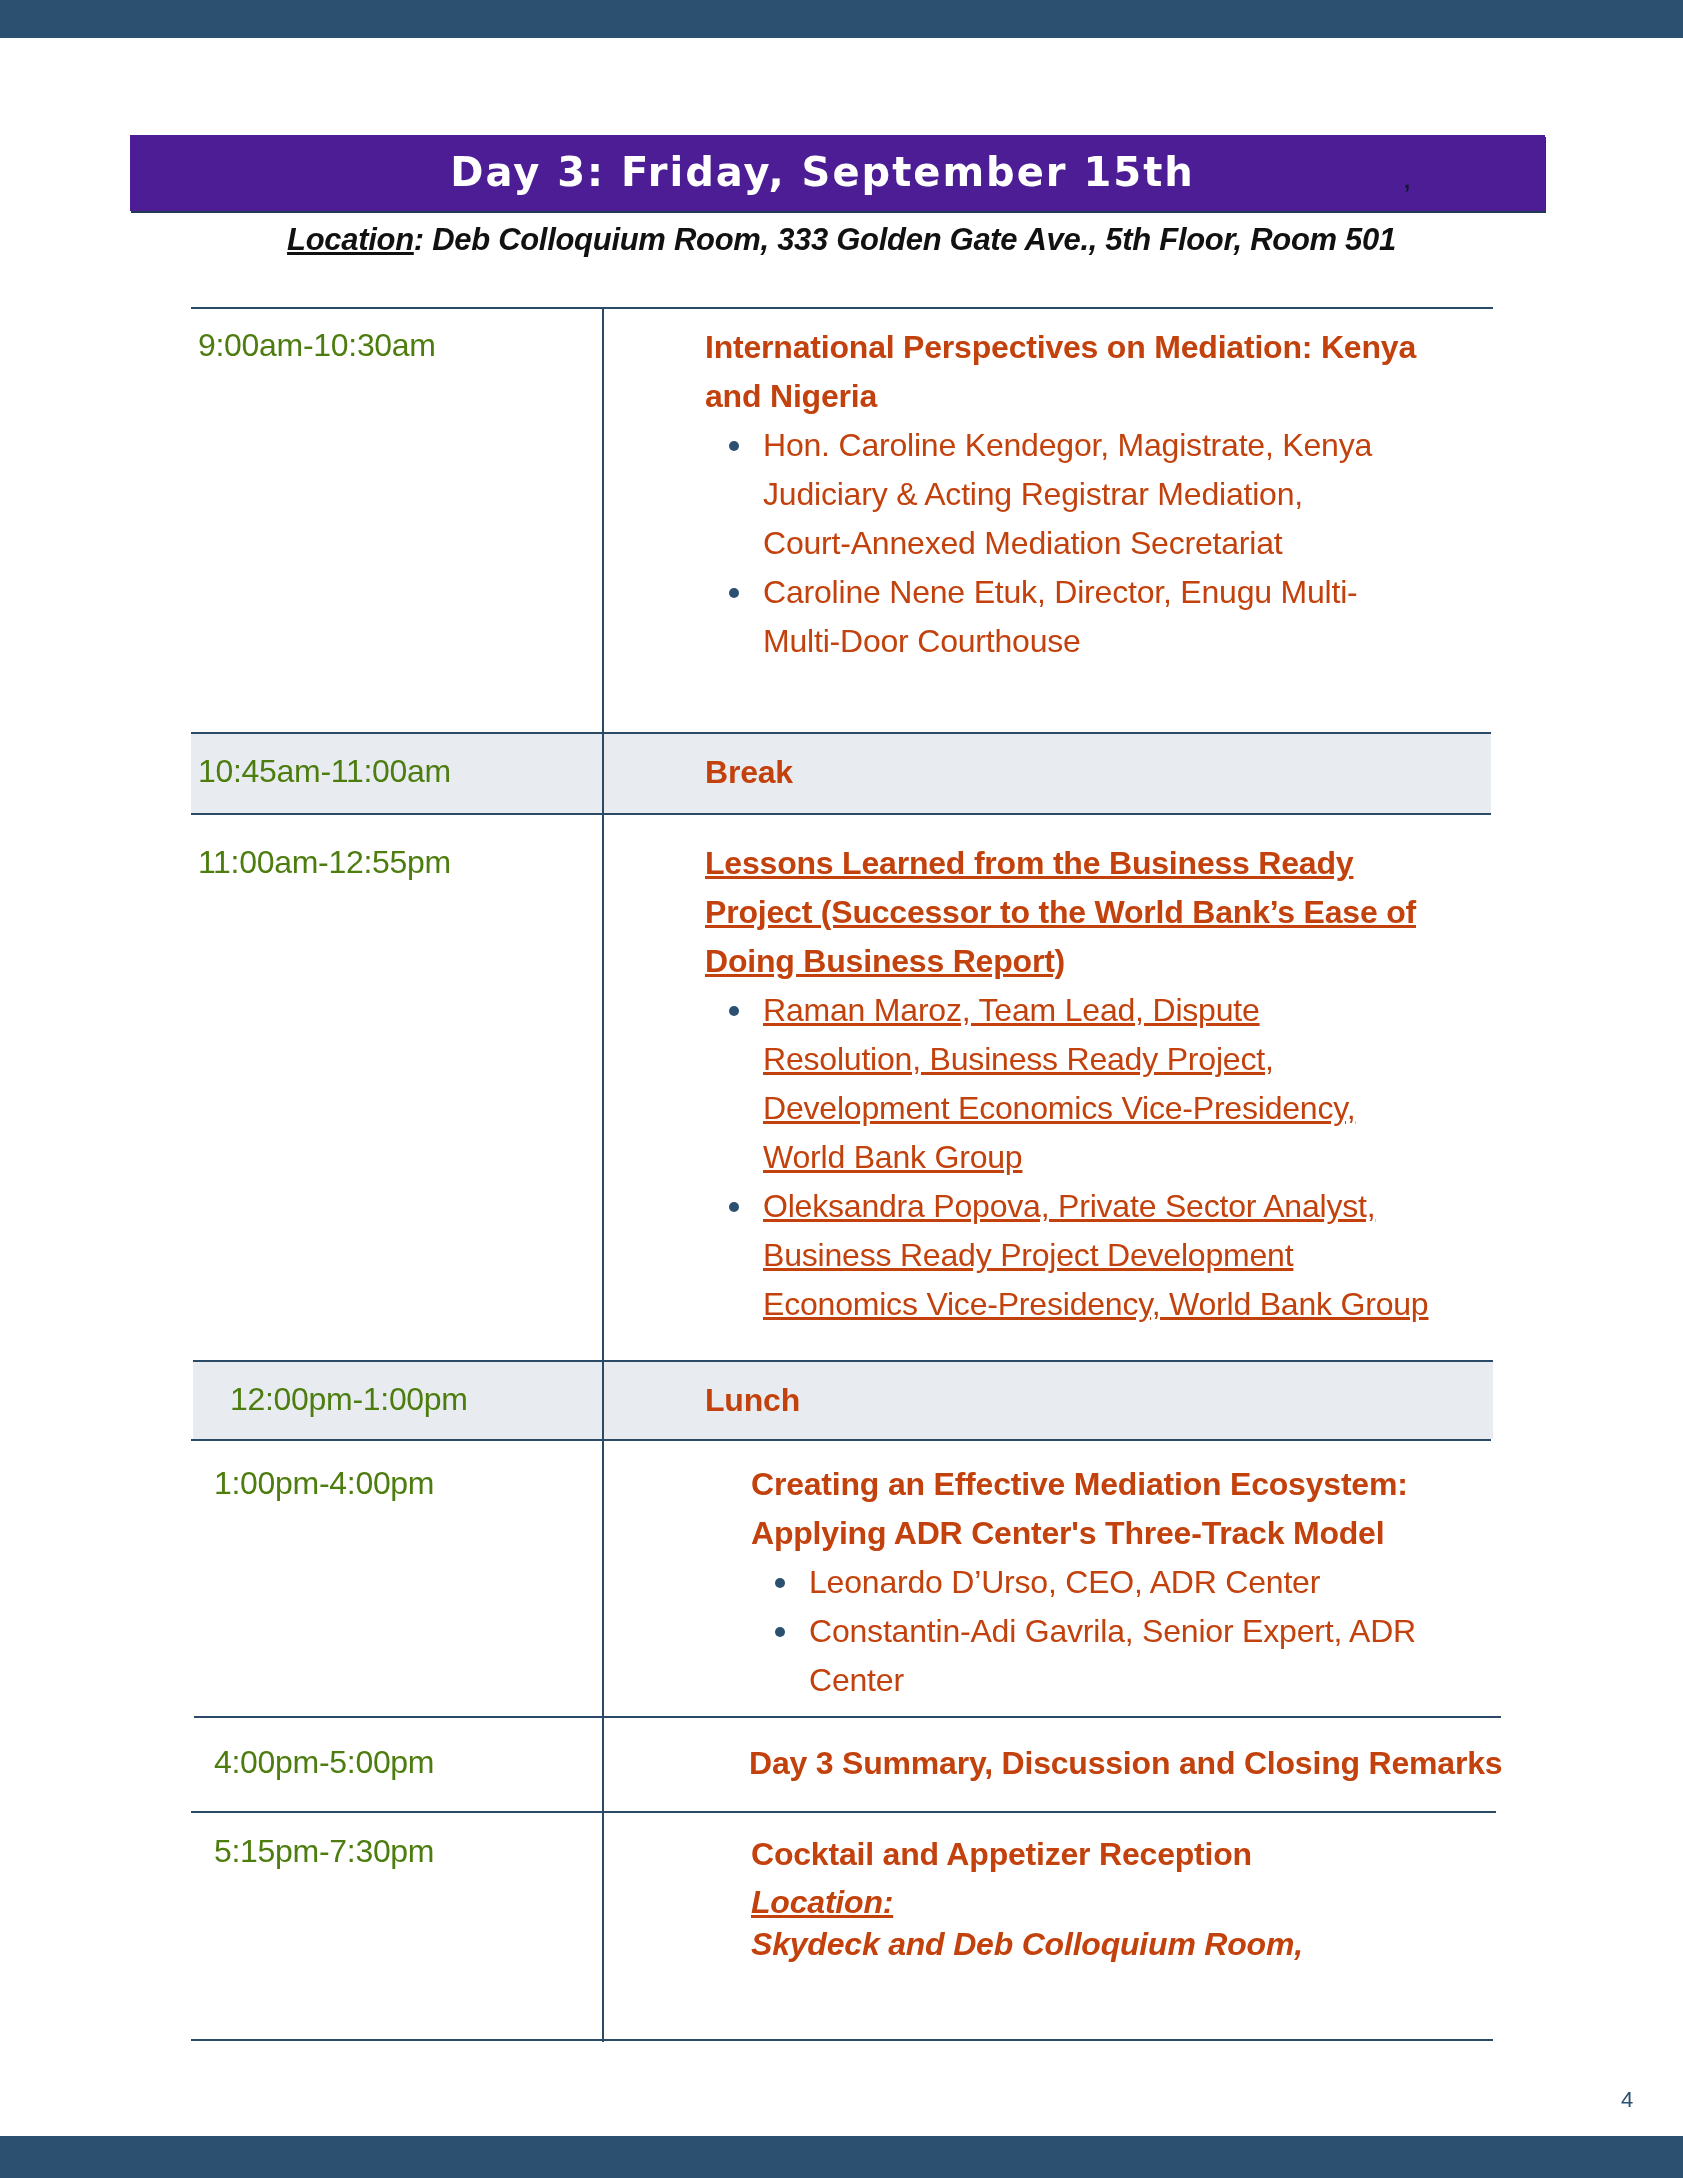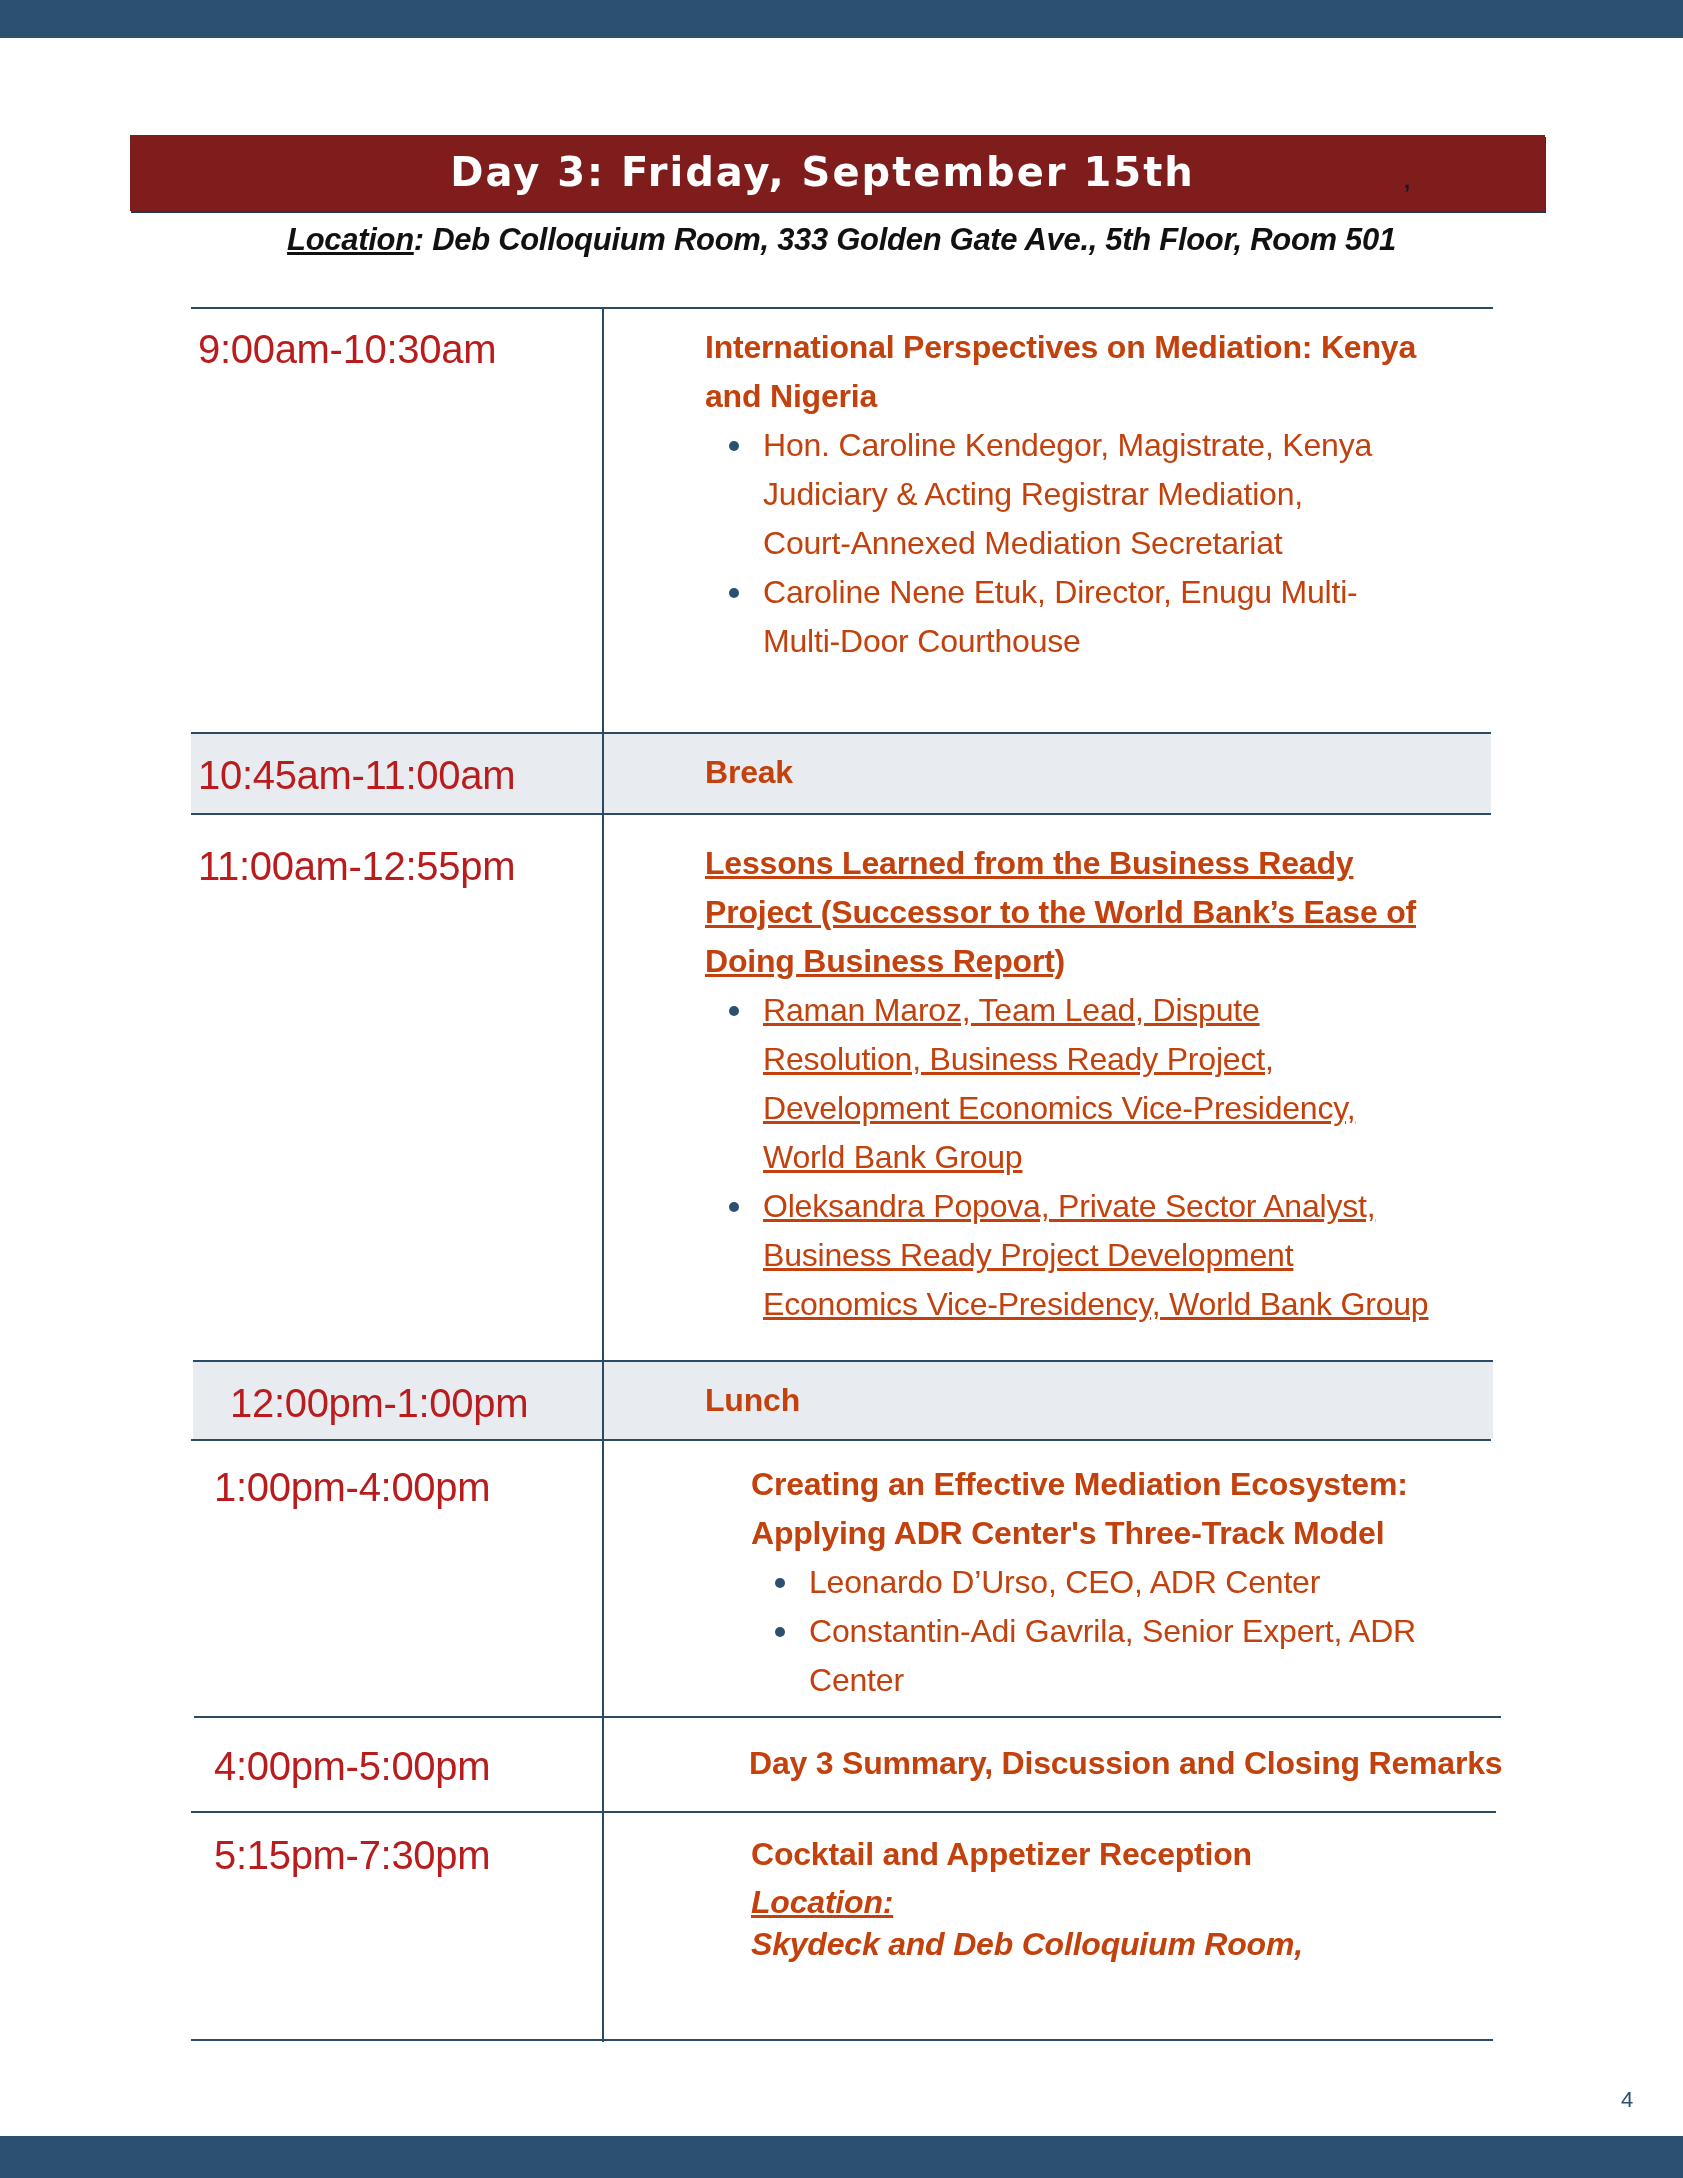--- a/index.html
+++ b/index.html
@@ -8,21 +8,21 @@
     background:#ffffff;
     font-family:"Liberation Sans", sans-serif;
     color:#111;
   }
   .band { position:absolute; left:0; width:1683px; background:#2b5070; }
   .band.top { top:0; height:38px; }
   .band.bottom { top:2136px; height:42px; }
 
   .title-banner {
     position:absolute; left:130px; top:135px; width:1415px; height:76px;
-    background:#7f1d1d;
+    background:#4c1d95;
     box-shadow: 1px 2px 0 #1f3a52;
   }
   .title-text {
     position:absolute; left:0; right:0; top:14px; text-align:center;
     color:#ffffff; font-size:40px; font-weight:bold; letter-spacing:2px;
     font-family:"DejaVu Sans", sans-serif;
     padding-right:30px;
   }
   .stray-mark {
     position:absolute; left:1404px; top:168px; color:#0b1a2a; font-size:22px; font-weight:bold;
@@ -32,21 +32,21 @@
     font-size:31px; font-weight:bold; font-style:italic; color:#111;
     letter-spacing:-0.3px;
   }
   .location-line .loc-label { text-decoration:underline; }
 
   .hline { position:absolute; height:2px; background:#2b4a66; }
   .vline { position:absolute; width:2px; background:#2b4a66; }
   .shade { position:absolute; background:#e8ecf0; }
 
   .time {
-    position:absolute; font-size:40px; color:#b91c1c; letter-spacing:-0.3px;
+    position:absolute; font-size:32px; color:#4d7c0f; letter-spacing:-0.3px;
   }
   .session {
     position:absolute; font-size:32px; line-height:49px; color:#c2410c;
     letter-spacing:-0.2px;
   }
   .session .stitle { font-weight:bold; }
   .session ul { list-style:none; margin:0; padding:0; }
   .session li { position:relative; padding-left:58px; }
   .session li .dot {
     position:absolute; left:24px; top:20px; width:10px; height:10px; border-radius:50%;

